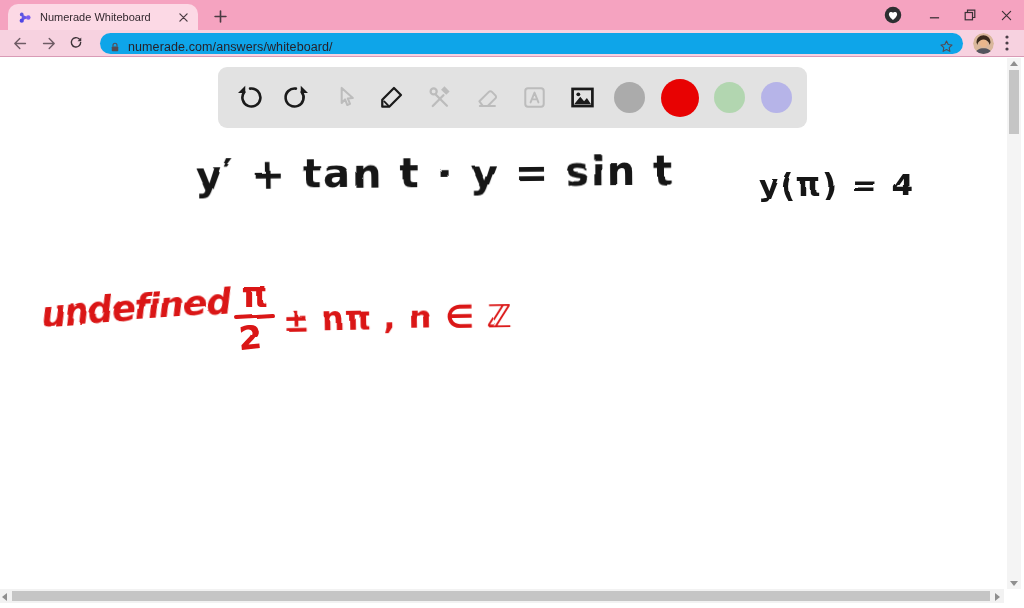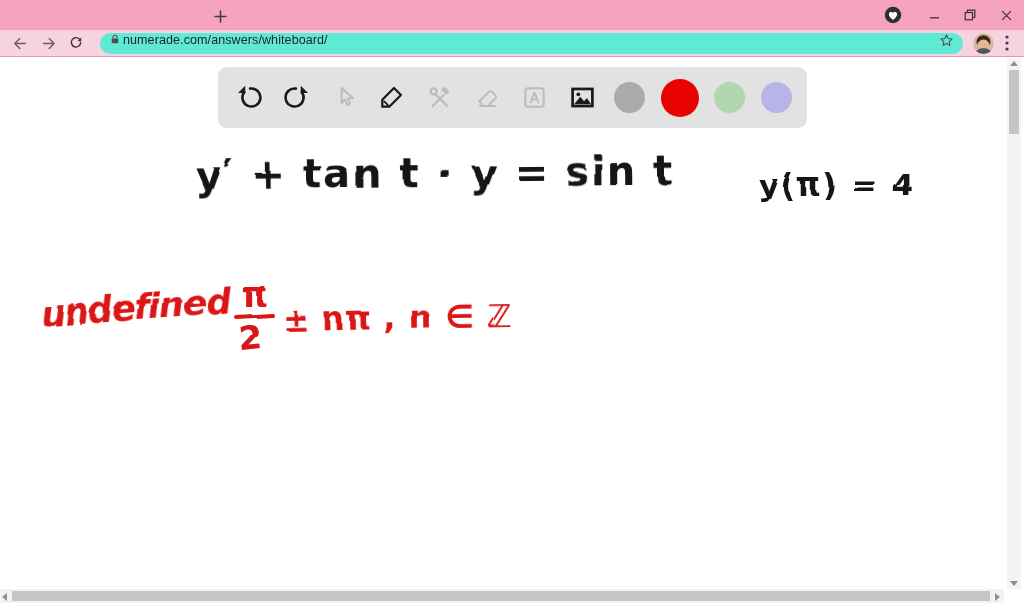--- a/index.html
+++ b/index.html
@@ -28,22 +28,22 @@
 
   .urlrow {
     position:absolute; left:0; top:30px; width:1024px; height:27px;
     background:#f7d2e0; border-bottom:1px solid #d99bb6;
     display:flex; align-items:center; padding:0 8px; gap:4px;
   }
   .navbtn { width:24px; height:24px; display:flex; align-items:center; justify-content:center; }
   .back, .fwd { color:#6e5b64; }
   .reload { color:#3d3238; }
   .urlpill {
-    flex:1; height:21px; margin:0 6px 0 8px; border-radius:11px; background:#5eead4;
-    display:flex; align-items:flex-start; padding:0 9px; gap:2px; min-width:0;
+    flex:1; height:21px; margin:0 6px 0 8px; border-radius:11px; background:#0ea5e9;
+    display:flex; align-items:flex-end; padding:0 9px; gap:7px; min-width:0;
   }
   .urltext { flex:1; font-size:12.5px; color:#27222a; letter-spacing:.1px; white-space:nowrap; overflow:hidden; }
   .star { color:#55494f; display:flex; }
   .avatar { width:21px; height:21px; border-radius:50%; overflow:hidden; flex:none; }
   .kebab { width:18px; height:24px; display:flex; align-items:center; justify-content:center; color:#4a3f46; }
 
   
   .canvas { position:absolute; left:0; top:58px; width:1007px; height:531px; background:#fff; }
 
   .wbtoolbar {
@@ -83,20 +83,34 @@
 <body>
 
 <svg width="0" height="0" style="position:absolute" aria-hidden="true">
   <filter id="wobble" x="-10%" y="-10%" width="120%" height="120%">
     <feTurbulence type="fractalNoise" baseFrequency="0.013 0.021" numOctaves="2" seed="7" result="n"></feTurbulence>
     <feDisplacementMap in="SourceGraphic" in2="n" scale="5"></feDisplacementMap>
   </filter>
 </svg>
 
 <div class="tabbar">
+  <div class="tab">
+    <svg width="15" height="15" viewBox="0 0 24 24">
+      <path d="M6 7 L17 12 L6 17 Z" fill="#6657e8"></path>
+      <circle cx="6" cy="7" r="3" fill="#5b54e0"></circle>
+      <circle cx="6" cy="17" r="3.4" fill="#4f46e5"></circle>
+      <circle cx="16.5" cy="12" r="3.6" fill="#7b5cf0"></circle>
+    </svg>
+    <span class="tab-title">Numerade Whiteboard</span>
+    <span class="tab-close">
+      <svg width="9" height="9" viewBox="0 0 10 10">
+          <path d="M1 1 L9 9 M9 1 L1 9" stroke="currentColor" stroke-width="1.4" stroke-linecap="round"></path>
+        </svg>
+    </span>
+  </div>
   <div class="newtab">
     <svg width="13" height="13" viewBox="0 0 12 12">
         <path d="M6 1v10 M1 6h10" stroke="currentColor" stroke-width="1.5" stroke-linecap="round"></path>
       </svg>
   </div>
   <div class="winctrl">
     <span class="mediabtn">
       <svg width="18" height="18" viewBox="0 0 24 24">
         <circle cx="12" cy="12" r="11" fill="#2d2f31"></circle>
         <path d="M12 18.5s-5.5-3.6-5.5-7.5a3.2 3.2 0 0 1 5.5-2.1 3.2 3.2 0 0 1 5.5 2.1c0 3.9-5.5 7.5-5.5 7.5z" fill="#ffffff"></path>

